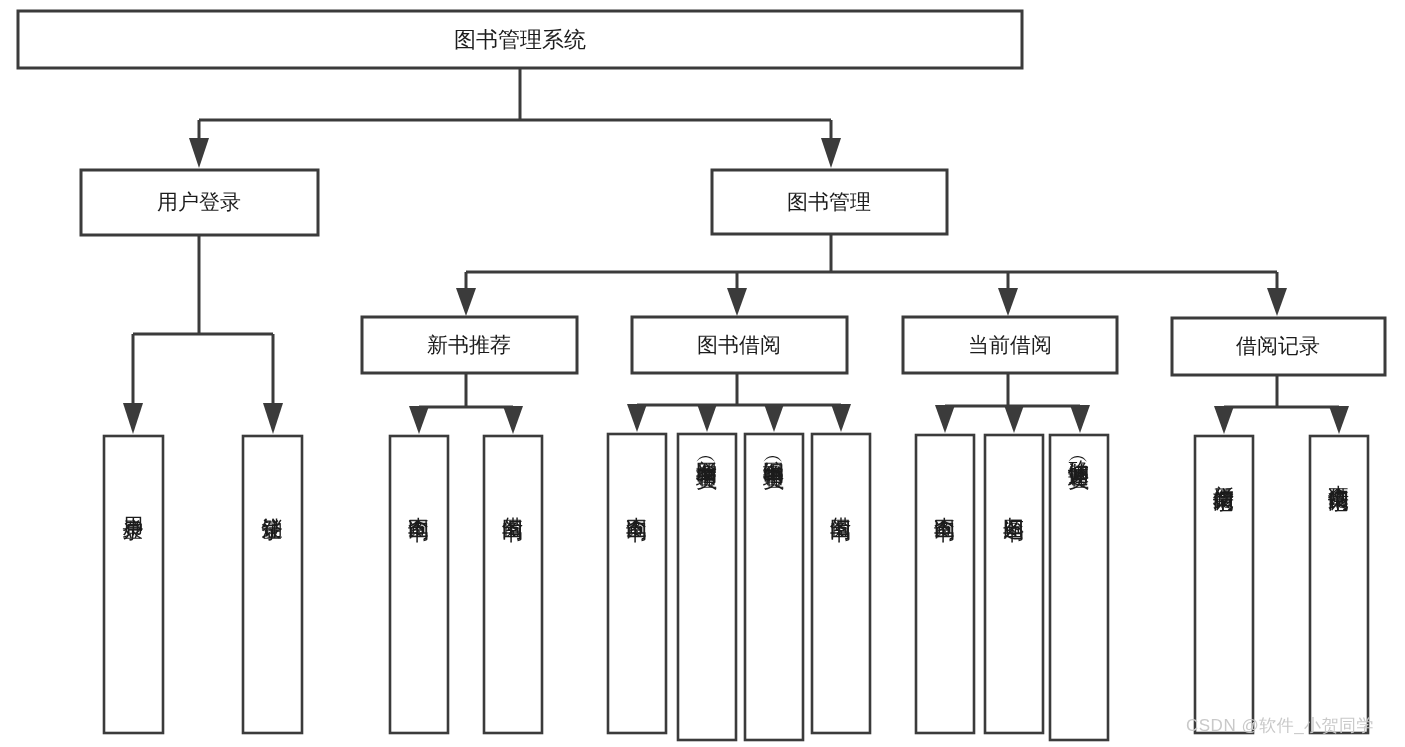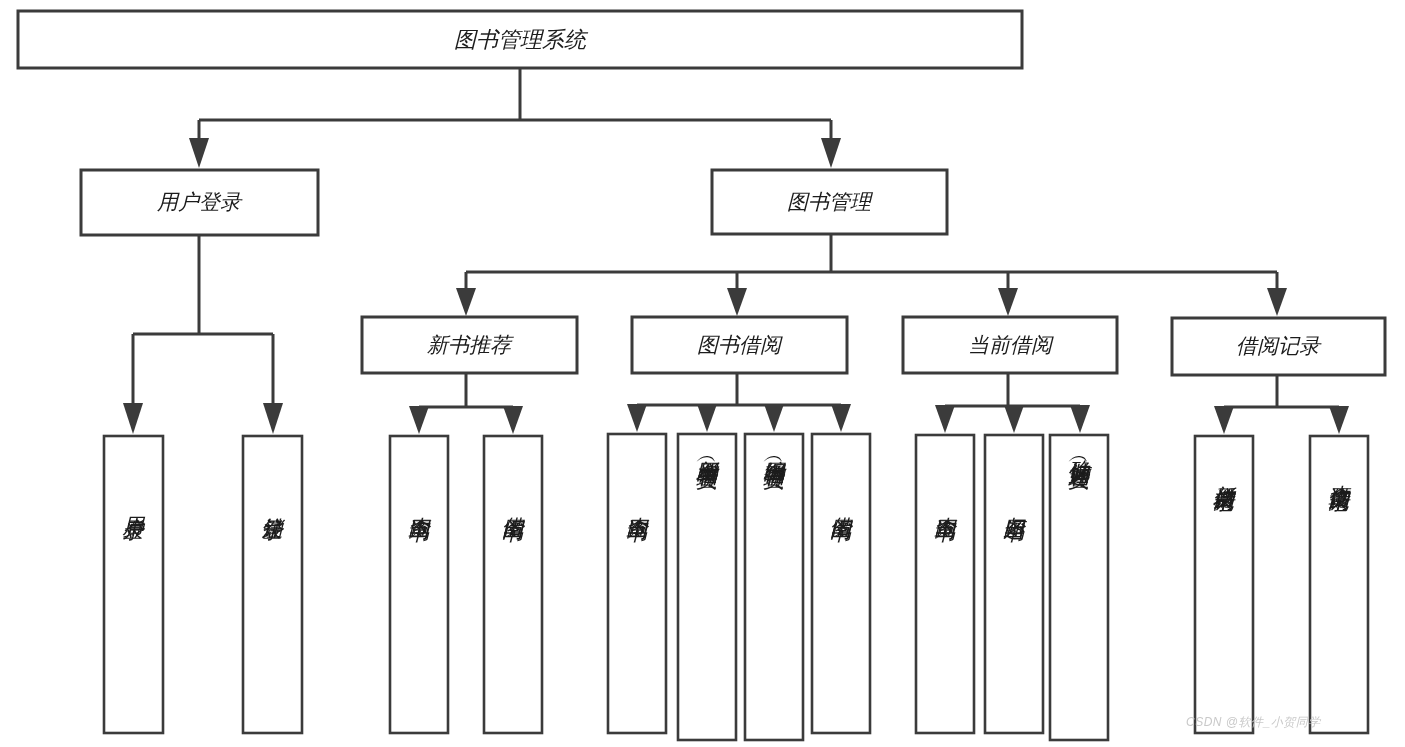--- a/index.html
+++ b/index.html
@@ -11,21 +11,20 @@
     width: 1405px;
     height: 747px;
     font-family: "Liberation Sans", "DejaVu Sans", sans-serif;
     overflow: hidden;
   }
   #diagram-root {
     position: relative;
     width: 1405px;
     height: 747px;
     background: #ffffff;
-    font-style: italic;
   }
   svg.diagram-canvas {
     position: absolute;
     top: 0;
     left: 0;
     width: 1405px;
     height: 747px;
   }
   .node-box {
     fill: #ffffff;
@@ -70,21 +69,21 @@
     text-orientation: upright;
     letter-spacing: 1.5px;
     line-height: 1;
     white-space: nowrap;
   }
   .watermark {
     position: absolute;
     left: 1186px;
     top: 714px;
     font-family: "Liberation Sans", "DejaVu Sans", sans-serif;
-    font-size: 12px;
+    font-size: 17px;
     color: #c9c9c9;
     letter-spacing: 0.5px;
     white-space: nowrap;
     user-select: none;
   }
 </style>
 </head>
 <body>
 
 <div id="diagram-root">

